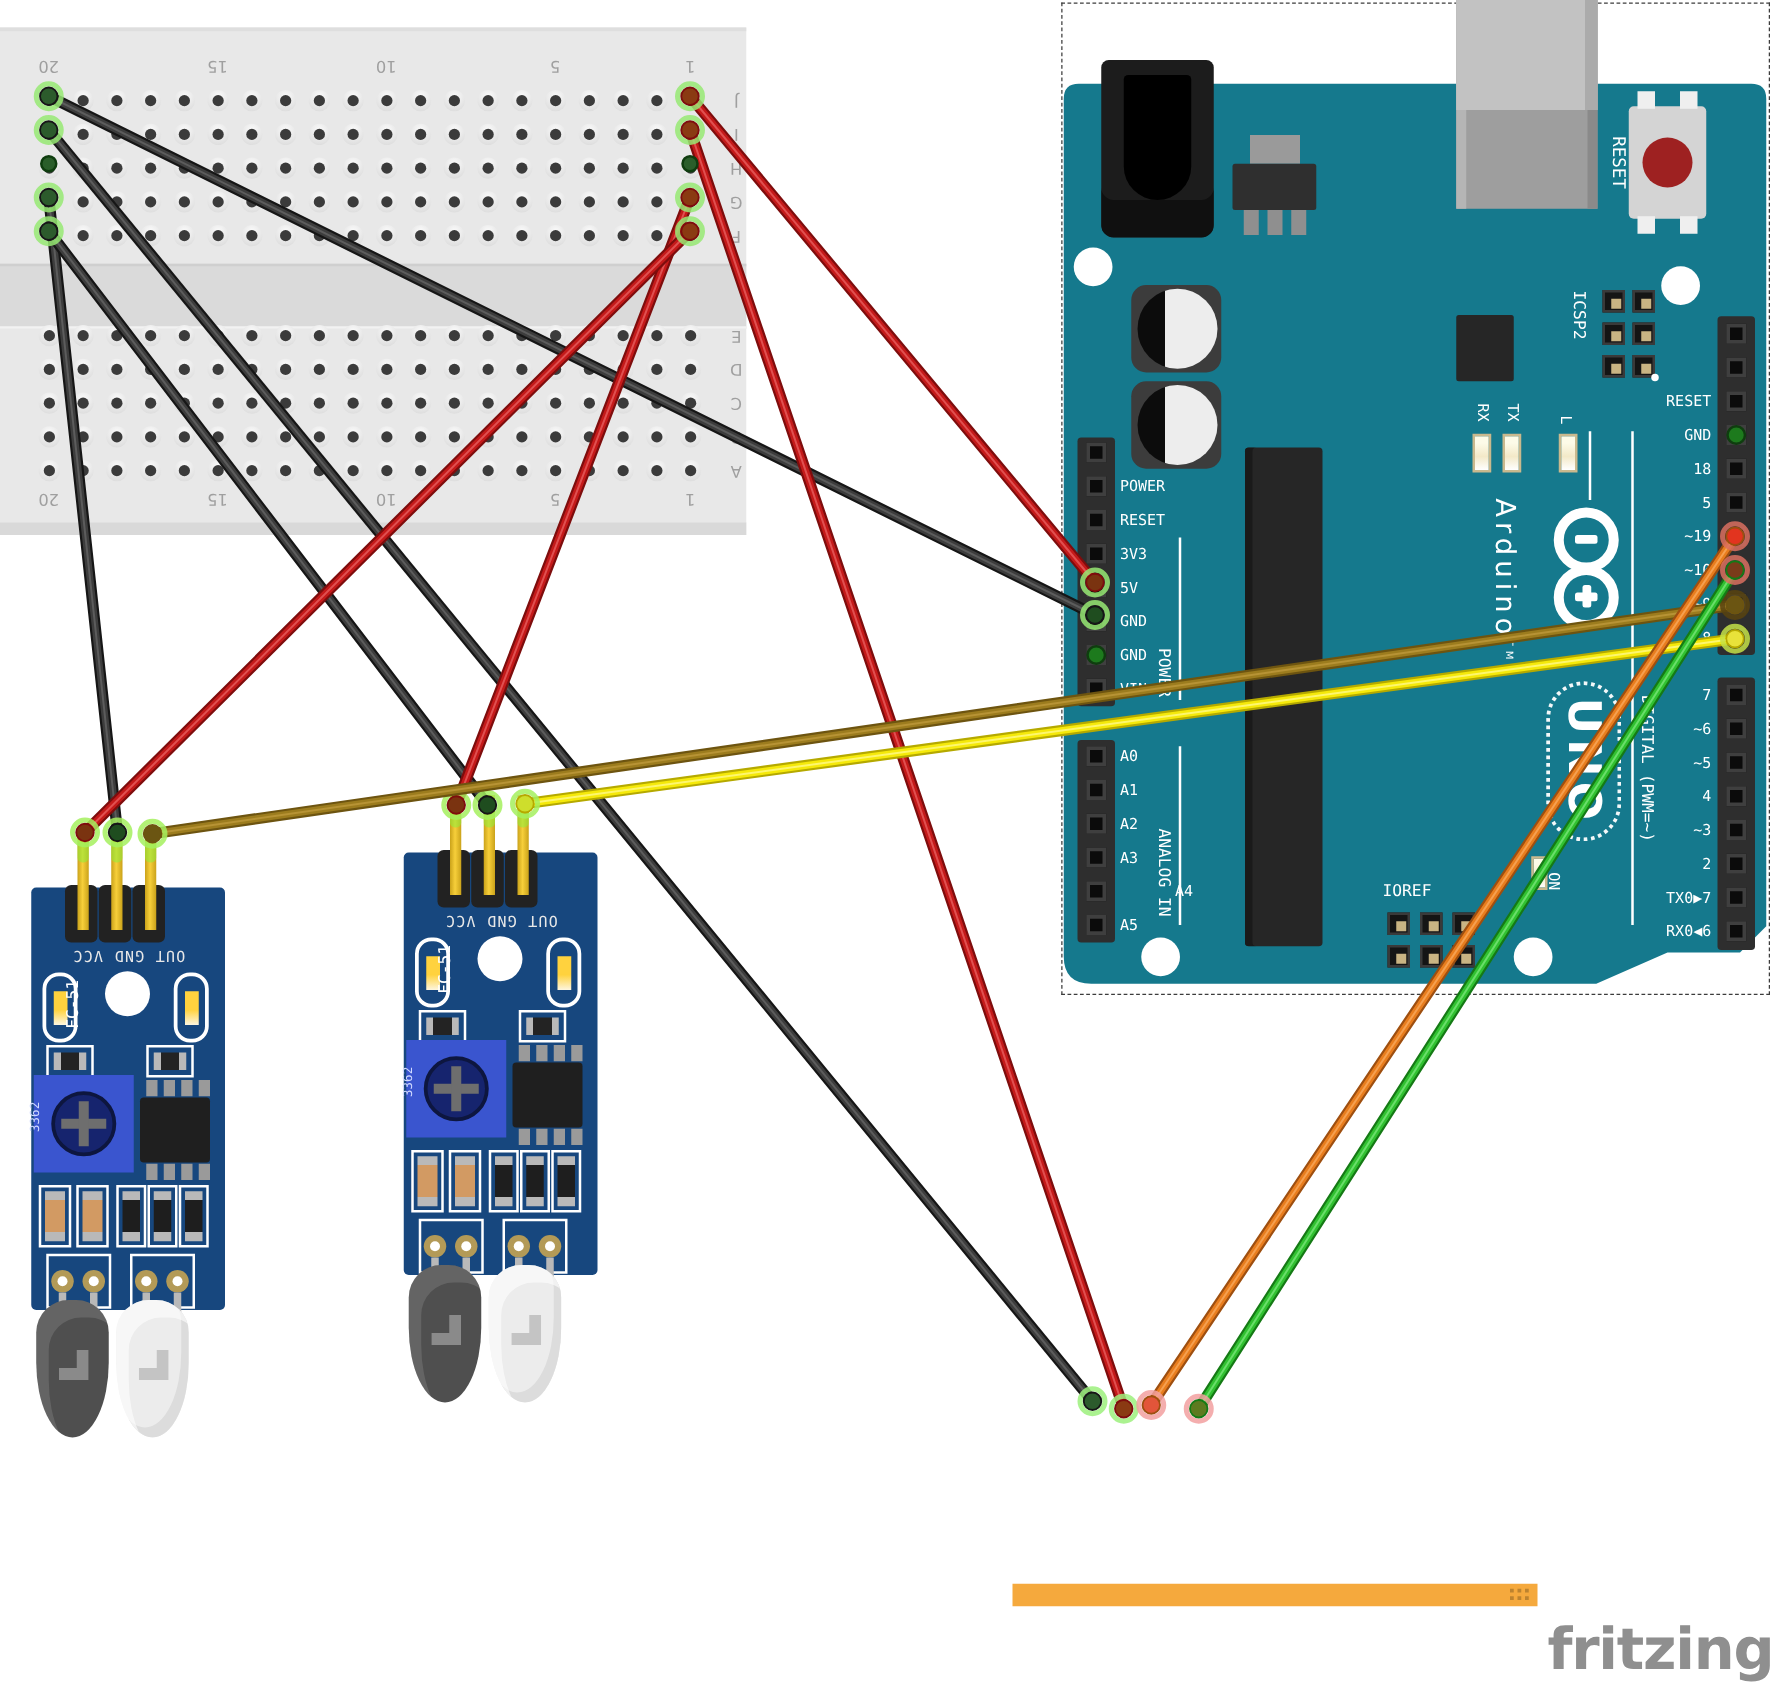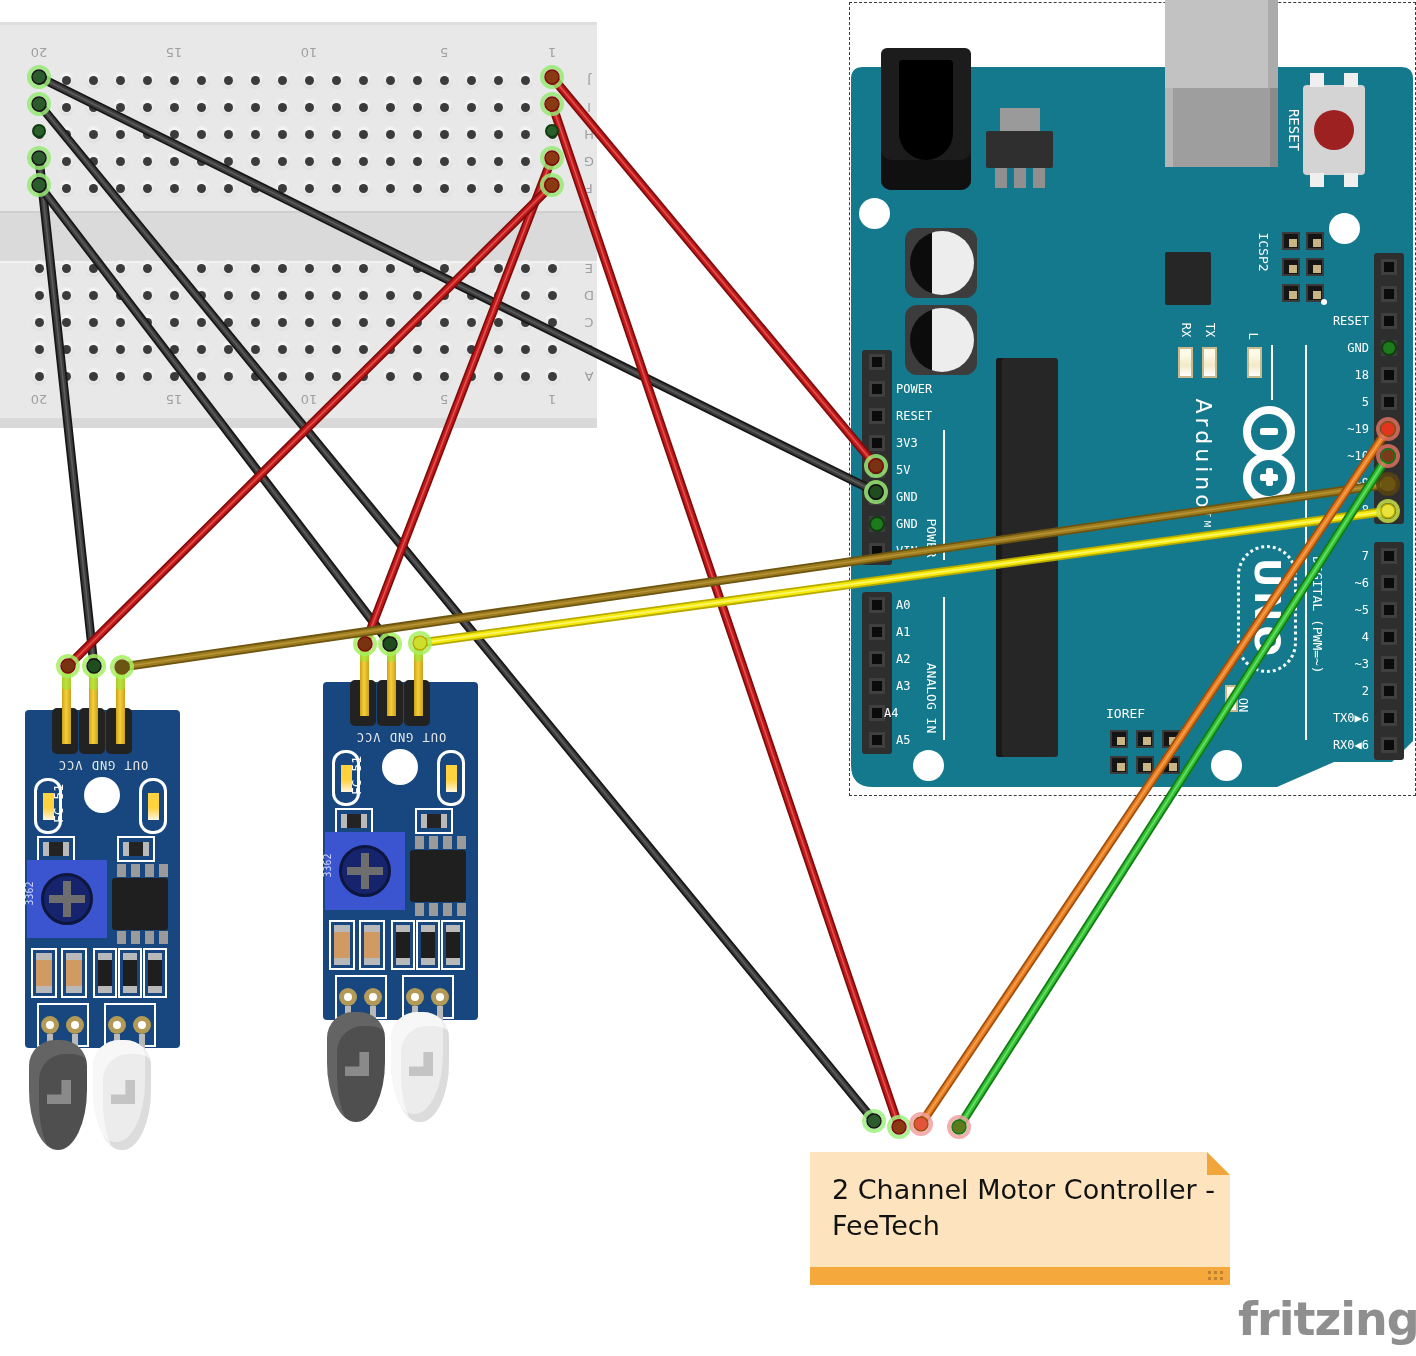--- a/index.html
+++ b/index.html
@@ -824,21 +824,21 @@
       <div class="pinsq" style="left: 869px; top: 597px;"></div>
       <div class="pinsq" style="left: 869px; top: 624px;"></div>
       <div class="pinsq" style="left: 869px; top: 651px;"></div>
       <div class="pinsq" style="left: 869px; top: 678px;"></div>
       <div class="pinsq" style="left: 869px; top: 705px;"></div>
       <div class="pinsq" style="left: 869px; top: 732px;"></div>
       <div class="pinlabel mono" style="top: 605px; left: 896px;">A0</div>
       <div class="pinlabel mono" style="top: 632px; left: 896px;">A1</div>
       <div class="pinlabel mono" style="top: 659px; left: 896px;">A2</div>
       <div class="pinlabel mono" style="top: 686px; left: 896px;">A3</div>
-      <div class="pinlabel mono" style="top: 713px; left: 884px; text-align: center;">A4</div>
+      <div class="pinlabel mono" style="top: 713px; left: 940px; text-align: center;">A4</div>
       <div class="pinlabel mono" style="top: 740px; left: 896px;">A5</div>
       <div class="pinstrip" style="left: 1374px; top: 253px; height: 271px;"></div>
       <div class="pinsq" style="left: 1381px; top: 259px;"></div>
       <div class="pinsq" style="left: 1381px; top: 286px;"></div>
       <div class="pinsq" style="left: 1381px; top: 313px;"></div>
       <div class="pinsq" style="left: 1381px; top: 340px;"></div>
       <div class="pinsq" style="left: 1381px; top: 367px;"></div>
       <div class="pinsq" style="left: 1381px; top: 394px;"></div>
       <div class="pinsq" style="left: 1381px; top: 421px;"></div>
       <div class="pinsq" style="left: 1381px; top: 448px;"></div>
@@ -860,21 +860,21 @@
       <div class="pinsq" style="left: 1381px; top: 656px;"></div>
       <div class="pinsq" style="left: 1381px; top: 683px;"></div>
       <div class="pinsq" style="left: 1381px; top: 710px;"></div>
       <div class="pinsq" style="left: 1381px; top: 737px;"></div>
       <div class="pinlabel mono" style="top: 556px; left: 1289px; width: 80px; text-align: right;">7</div>
       <div class="pinlabel mono" style="top: 583px; left: 1289px; width: 80px; text-align: right;">~6</div>
       <div class="pinlabel mono" style="top: 610px; left: 1289px; width: 80px; text-align: right;">~5</div>
       <div class="pinlabel mono" style="top: 637px; left: 1289px; width: 80px; text-align: right;">4</div>
       <div class="pinlabel mono" style="top: 664px; left: 1289px; width: 80px; text-align: right;">~3</div>
       <div class="pinlabel mono" style="top: 691px; left: 1289px; width: 80px; text-align: right;">2</div>
-      <div class="pinlabel mono" style="top: 718px; left: 1289px; width: 80px; text-align: right;">TX0▶6</div>
+      <div class="pinlabel mono" style="top: 718px; left: 1289px; width: 80px; text-align: right;">TX0▶7</div>
       <div class="pinlabel mono" style="top: 745px; left: 1289px; width: 80px; text-align: right;">RX0◀6</div>
     </div>
 
   <div id="sensors-root">
       <div class="sensor" style="left: 25px; top: 660px;">
       <div class="sensor-pcb" style="top:50px;"></div>
       <div class="spinbase" style="left:27px;top:48px;"></div>
         <div class="spinbase" style="left:54px;top:48px;"></div>
         <div class="spinbase" style="left:81px;top:48px;"></div>
       <div class="spin" style="left:37px;top:4px;height:80px;"></div>
@@ -1007,26 +1007,20 @@
         <div class="ledleg" style="left:47px;top:374px;"></div>
         <div class="ledleg" style="left:89px;top:374px;"></div>
         <div class="ledleg" style="left:114px;top:374px;"></div>
       <div class="ledbulb" style="left:4px;top:380px;background:#4f4f4f;box-shadow:inset 10px 14px 0 rgba(255,255,255,.12);"></div>
       <div class="ledbulb" style="left:68px;top:380px;background:#ececec;box-shadow:inset 10px 14px 0 rgba(255,255,255,.6),inset -6px -8px 0 #dcdcdc;"></div>
       <div style="position:absolute;left:22px;top:420px;width:24px;height:24px;background:#8a8a8a;clip-path:polygon(0 0,100% 0,100% 40%,40% 40%,40% 100%,0 100%);transform:rotate(180deg);"></div>
       <div style="position:absolute;left:86px;top:420px;width:24px;height:24px;background:#c4c4c4;clip-path:polygon(0 0,100% 0,100% 40%,40% 40%,40% 100%,0 100%);transform:rotate(180deg);"></div>
     </div>
     </div>
 
-  <div id="note" class="abs" style="background: rgb(253, 228, 191);">
-    <div id="note-fold-cut"></div>
-    <div id="note-fold"></div>
-    <div class="note-text" style="top:22px;">2 Channel Motor Controller -</div>
-    <div class="note-text" style="top:58px;">FeeTech</div>
-  </div>
   <div id="note-bar" class="abs" style="background: rgb(245, 169, 61);"></div>
   <div id="note-drag"></div>
 
   <div id="watermark" class="abs">fritzing</div>
 
   <svg id="wires-svg" class="abs" style="left:0;top:0;" width="1416" height="1356">
       <g>
         <line x1="39" y1="77" x2="876" y2="492" stroke="#161616" stroke-width="9" stroke-linecap="round"></line>
         <line x1="39" y1="77" x2="876" y2="492" stroke="#3d3d3d" stroke-width="5.5" stroke-linecap="round"></line>
         <line x1="39" y1="77" x2="876" y2="492" stroke="#5c5c5c" stroke-width="1.6" stroke-linecap="round"></line>

